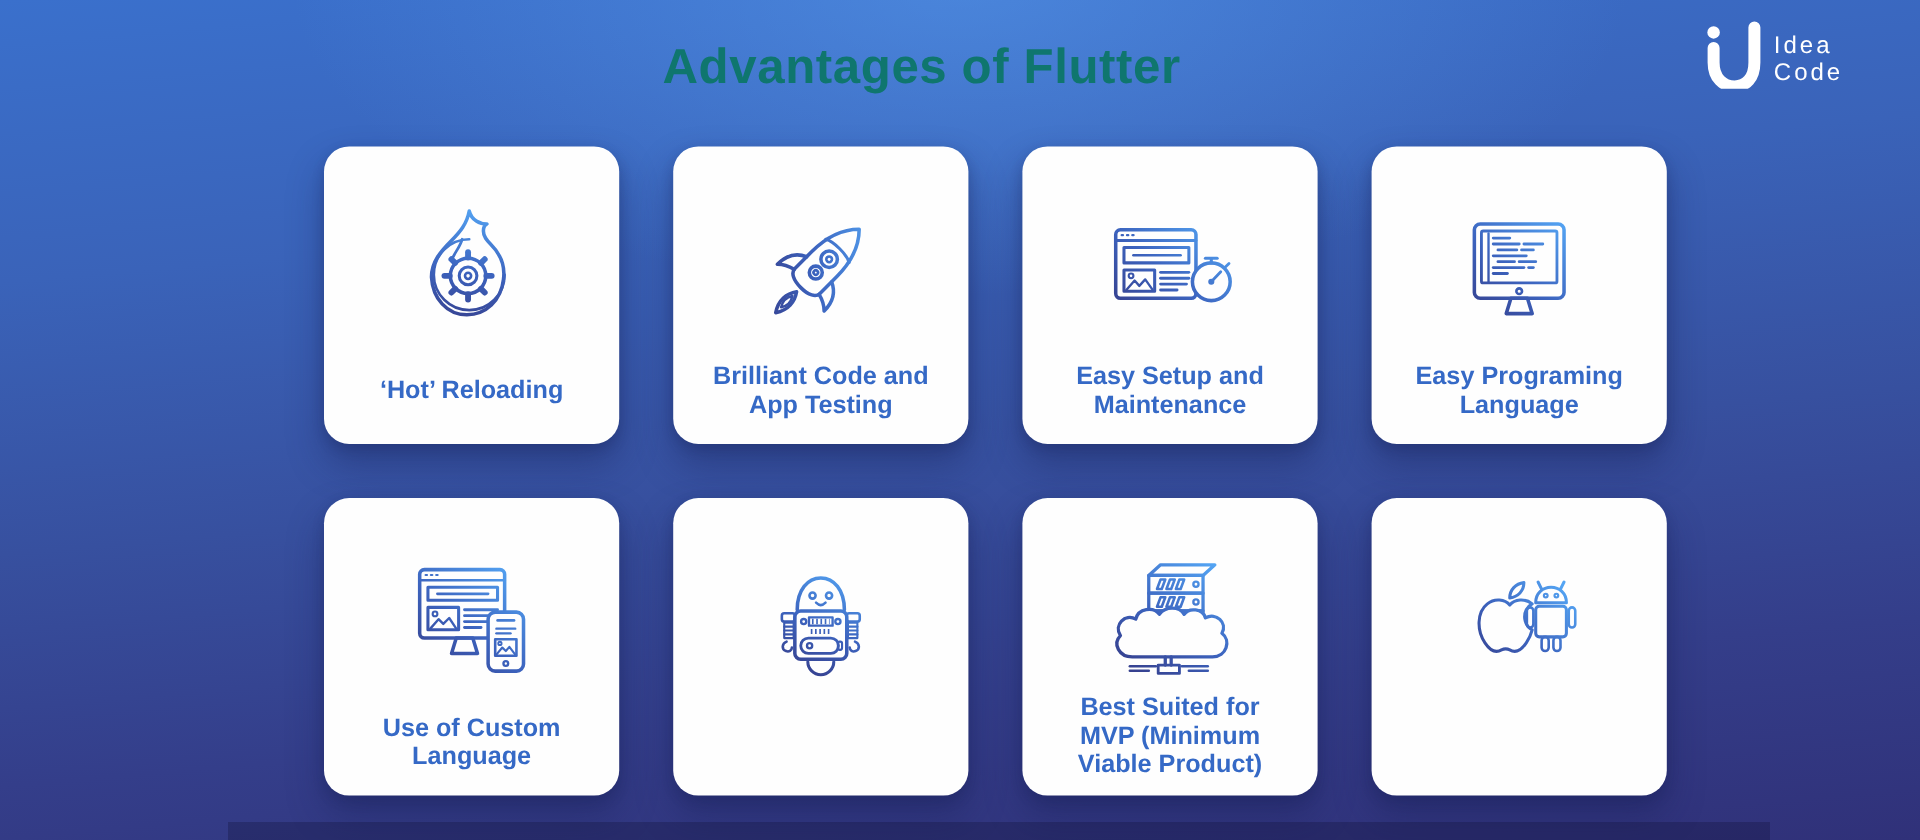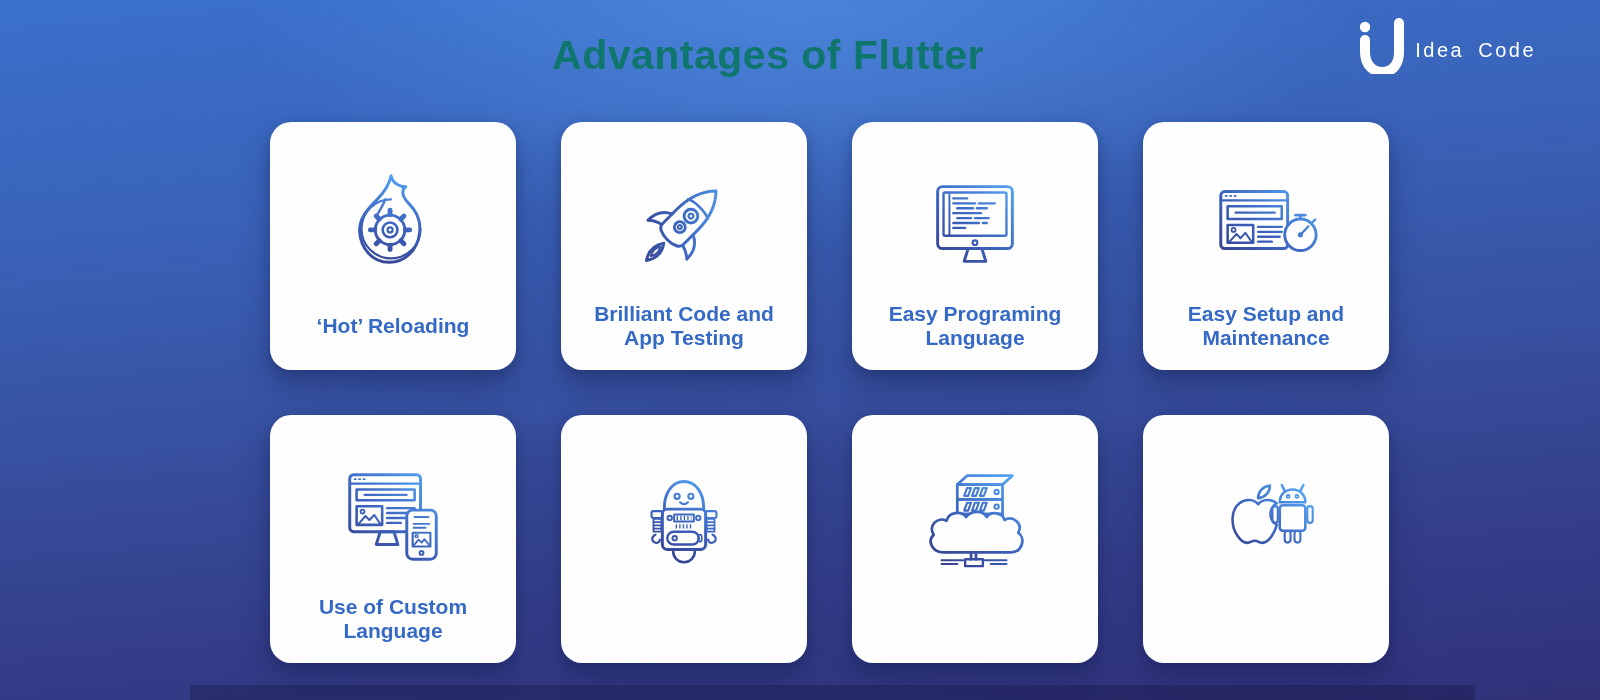--- a/index.html
+++ b/index.html
@@ -14,21 +14,21 @@
   }
   .title{
     position:absolute; top:32px; left:0; right:64px;
     text-align:center;
     color:#0f766e; font-size:41px; font-weight:700; letter-spacing:0.5px;
   }
   .logo{
     position:absolute; top:16px; right:64px;
     display:flex; align-items:center; gap:9px;
   }
-  .logo-words{ display:flex; flex-direction:row; gap:14px;margin-top:10px; }
+  .logo-words{ display:flex; flex-direction:column; gap:2px;margin-top:10px; }
   .logo-words span{
     color:#ffffff; font-size:20px; font-weight:500; letter-spacing:2.5px; line-height:1.05;
   }
   .grid{
     position:absolute; left:270px; top:122px;
     display:grid;
     grid-template-columns:repeat(4, 246px);
     grid-template-rows:repeat(2, 248px);
     column-gap:15px; row-gap:22px;gap:45px;
   }
@@ -129,55 +129,20 @@
           <circle cx="60" cy="66" r="5.5"></circle>
           <circle cx="60" cy="66" r="1.9" stroke-width="2.2"></circle>
           <path d="M45,62 C36,66 32,74 32,84 C36,80 41,78 45,77"></path>
           <path d="M75,62 C84,66 88,74 88,84 C84,80 79,78 75,77"></path>
           <path d="M60,89 C65,96 66,105 60,114 C54,105 55,96 60,89 Z"></path>
           <path d="M60,94 C63,98.5 63,103 60,107.5 C57,103 57,98.5 60,94 Z" stroke-width="2.2"></path>
         </g>
       </svg>
     </div>
     <div class="card-label">Brilliant Code and App Testing</div>
-  </div>
-
-  <div class="card">
-    <div class="icon-wrap">
-      <svg width="120" height="118" viewBox="0 0 120 120" fill="none" stroke-linecap="round" stroke-linejoin="round">
-        <defs>
-          <linearGradient id="g3" gradientUnits="userSpaceOnUse" x1="95" y1="18" x2="25" y2="102">
-            <stop offset="0" stop-color="#54a5f4"></stop>
-              <stop offset="0.55" stop-color="#3c63be"></stop>
-              <stop offset="1" stop-color="#36418f"></stop>
-          </linearGradient>
-        </defs>
-        <g stroke="url(#g3)" stroke-width="3">
-          <rect x="22" y="23" width="76" height="63" rx="5"></rect>
-          <rect x="28" y="29" width="64" height="44" rx="1.5" stroke-width="2.4"></rect>
-          <path d="M34,31 V73" stroke-width="2"></path>
-          <g stroke-width="2.4">
-            <path d="M38,35 H52"></path>
-            <path d="M38,40 H60"></path>
-              <path d="M64,40 H80"></path>
-            <path d="M42,45 H58"></path>
-              <path d="M62,45 H72"></path>
-            <path d="M38,50 H66"></path>
-            <path d="M42,55 H56"></path>
-              <path d="M60,55 H74"></path>
-            <path d="M38,60 H64"></path>
-              <path d="M68,60 H72"></path>
-            <path d="M38,65 H50"></path>
-          </g>
-          <circle cx="60" cy="80" r="2.4" stroke-width="2.2"></circle>
-          <path d="M53,86 L67,86 L71,99 L49,99 Z"></path>
-        </g>
-      </svg>
-    </div>
-    <div class="card-label">Easy Programing Language</div>
   </div>
 
   <div class="card">
     <div class="icon-wrap">
       <svg width="120" height="118" viewBox="0 0 120 120" fill="none" stroke-linecap="round" stroke-linejoin="round">
         <defs>
           <linearGradient id="g4" gradientUnits="userSpaceOnUse" x1="95" y1="20" x2="22" y2="100">
             <stop offset="0" stop-color="#54a5f4"></stop>
               <stop offset="0.55" stop-color="#3c63be"></stop>
               <stop offset="1" stop-color="#36418f"></stop>
@@ -205,20 +170,55 @@
           <circle cx="95" cy="72" r="16" fill="#fefefe"></circle>
           <path d="M90,52 H100" stroke-width="2.6"></path>
           <path d="M95,52.5 V56" stroke-width="2.6"></path>
           <path d="M106.5,60 L110,56.5" stroke-width="2.4"></path>
           <path d="M95,72 L103,63.5" stroke-width="2.4"></path>
           <circle cx="95" cy="72" r="1.6" stroke-width="2"></circle>
         </g>
       </svg>
     </div>
     <div class="card-label">Easy Setup and Maintenance</div>
+  </div>
+
+  <div class="card">
+    <div class="icon-wrap">
+      <svg width="120" height="118" viewBox="0 0 120 120" fill="none" stroke-linecap="round" stroke-linejoin="round">
+        <defs>
+          <linearGradient id="g3" gradientUnits="userSpaceOnUse" x1="95" y1="18" x2="25" y2="102">
+            <stop offset="0" stop-color="#54a5f4"></stop>
+              <stop offset="0.55" stop-color="#3c63be"></stop>
+              <stop offset="1" stop-color="#36418f"></stop>
+          </linearGradient>
+        </defs>
+        <g stroke="url(#g3)" stroke-width="3">
+          <rect x="22" y="23" width="76" height="63" rx="5"></rect>
+          <rect x="28" y="29" width="64" height="44" rx="1.5" stroke-width="2.4"></rect>
+          <path d="M34,31 V73" stroke-width="2"></path>
+          <g stroke-width="2.4">
+            <path d="M38,35 H52"></path>
+            <path d="M38,40 H60"></path>
+              <path d="M64,40 H80"></path>
+            <path d="M42,45 H58"></path>
+              <path d="M62,45 H72"></path>
+            <path d="M38,50 H66"></path>
+            <path d="M42,55 H56"></path>
+              <path d="M60,55 H74"></path>
+            <path d="M38,60 H64"></path>
+              <path d="M68,60 H72"></path>
+            <path d="M38,65 H50"></path>
+          </g>
+          <circle cx="60" cy="80" r="2.4" stroke-width="2.2"></circle>
+          <path d="M53,86 L67,86 L71,99 L49,99 Z"></path>
+        </g>
+      </svg>
+    </div>
+    <div class="card-label">Easy Programing Language</div>
   </div>
 
   <div class="card">
     <div class="icon-wrap">
       <svg width="120" height="118" viewBox="0 0 120 120" fill="none" stroke-linecap="round" stroke-linejoin="round">
         <defs>
           <linearGradient id="g5" gradientUnits="userSpaceOnUse" x1="95" y1="16" x2="22" y2="104">
             <stop offset="0" stop-color="#54a5f4"></stop>
               <stop offset="0.55" stop-color="#3c63be"></stop>
               <stop offset="1" stop-color="#36418f"></stop>
@@ -342,20 +342,21 @@
           <rect x="50" y="104" width="18" height="7" stroke-width="2.4"></rect>
           <g stroke-width="2.2">
             <path d="M26,105 H48"></path>
               <path d="M26,108.8 H42"></path>
             <path d="M70,105 H92"></path>
               <path d="M76,108.8 H92"></path>
           </g>
         </g>
       </svg>
     </div>
+    <div class="card-label">Best Suited for MVP (Minimum Viable Product)</div>
   </div>
 
   <div class="card">
     <div class="icon-wrap">
       <svg width="120" height="118" viewBox="0 0 120 120" fill="none" stroke-linecap="round" stroke-linejoin="round">
         <defs>
           <linearGradient id="g8" gradientUnits="userSpaceOnUse" x1="95" y1="24" x2="28" y2="96">
             <stop offset="0" stop-color="#54a5f4"></stop>
               <stop offset="0.55" stop-color="#3c63be"></stop>
               <stop offset="1" stop-color="#36418f"></stop>

